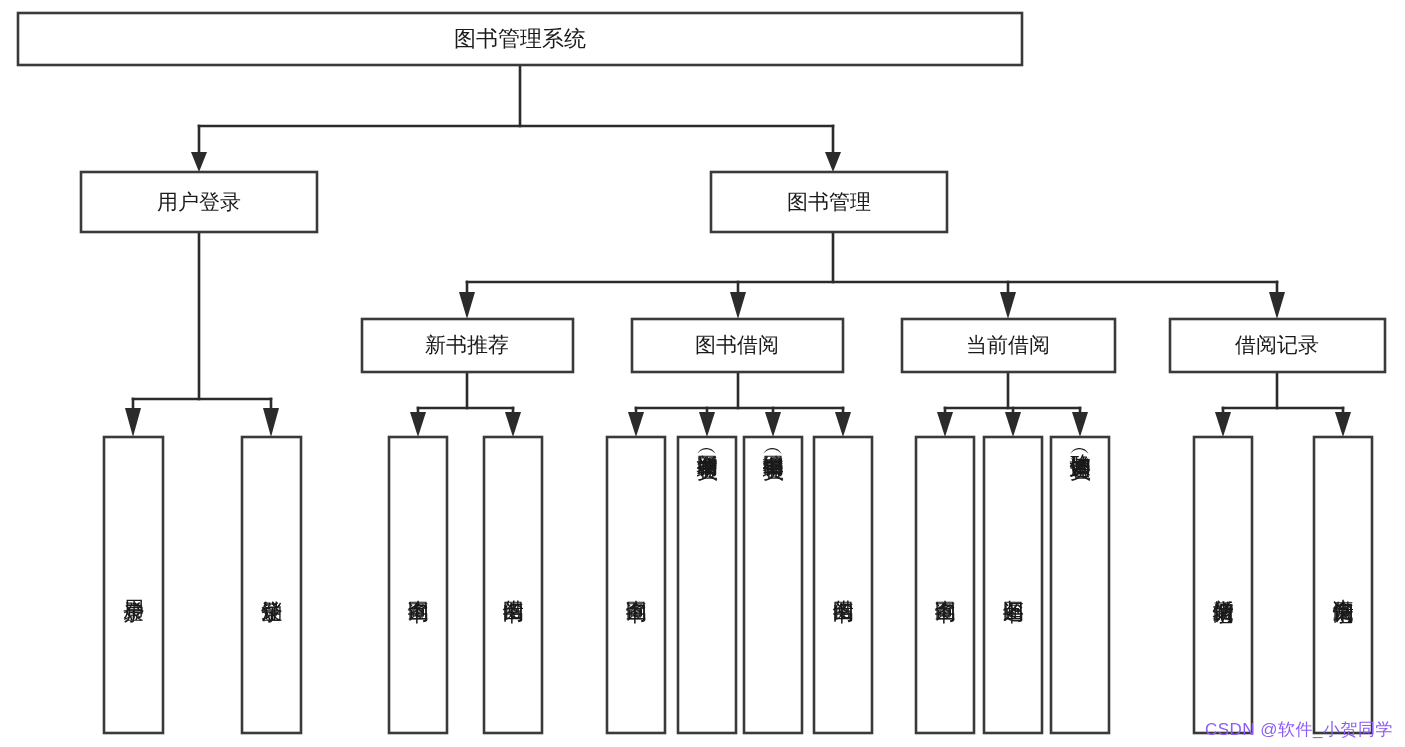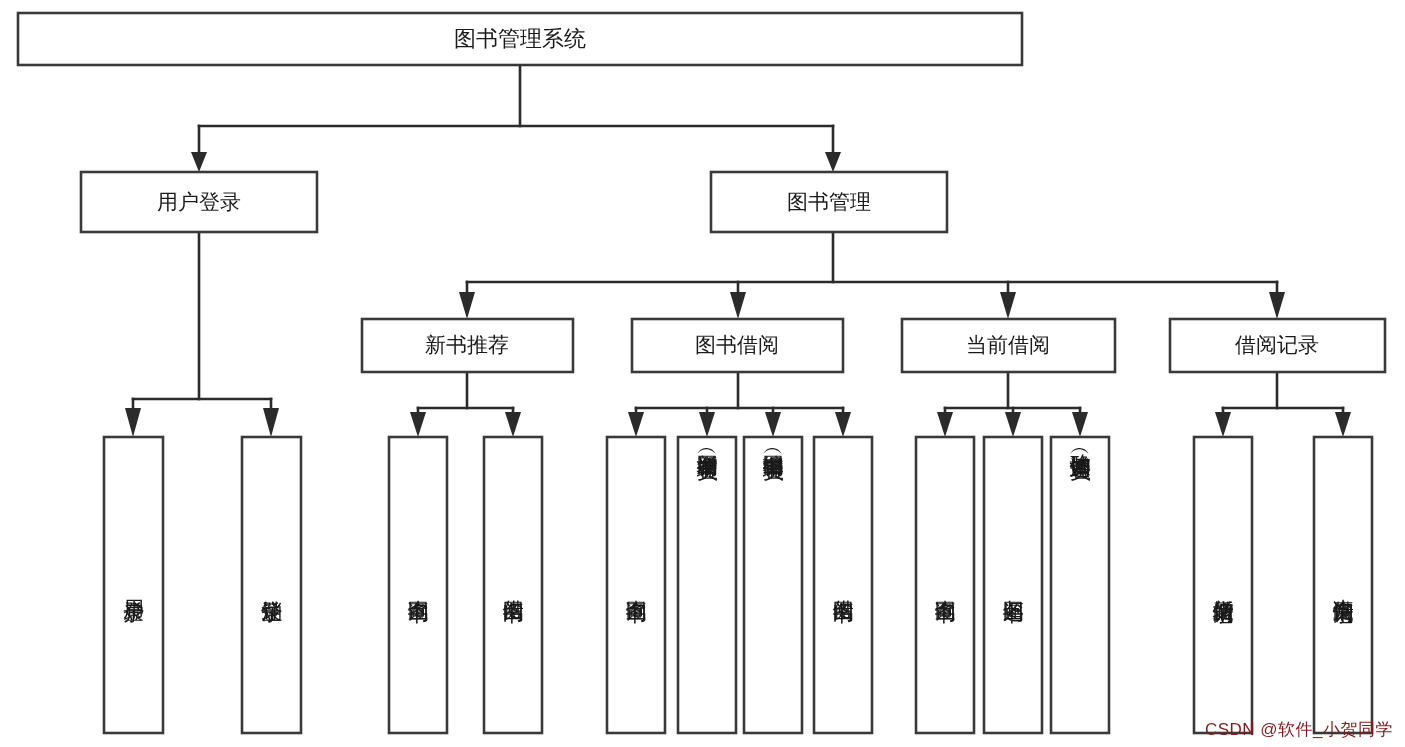--- a/index.html
+++ b/index.html
@@ -65,21 +65,21 @@
     color: #1a1a1a;
     letter-spacing: 1px;
     white-space: nowrap;
   }
   .watermark {
     position: absolute;
     right: 12px;
     bottom: 6px;
     font-family: "Liberation Sans", "DejaVu Sans", sans-serif;
     font-size: 17px;
-    color: #7f1d1d;
+    color: #8b5cf6;
     letter-spacing: 0.5px;
     user-select: none;
   }
 </style>
 </head>
 <body>
 
 <svg id="diagram" viewBox="0 0 1405 747" xmlns="http://www.w3.org/2000/svg">
 
   <g>

